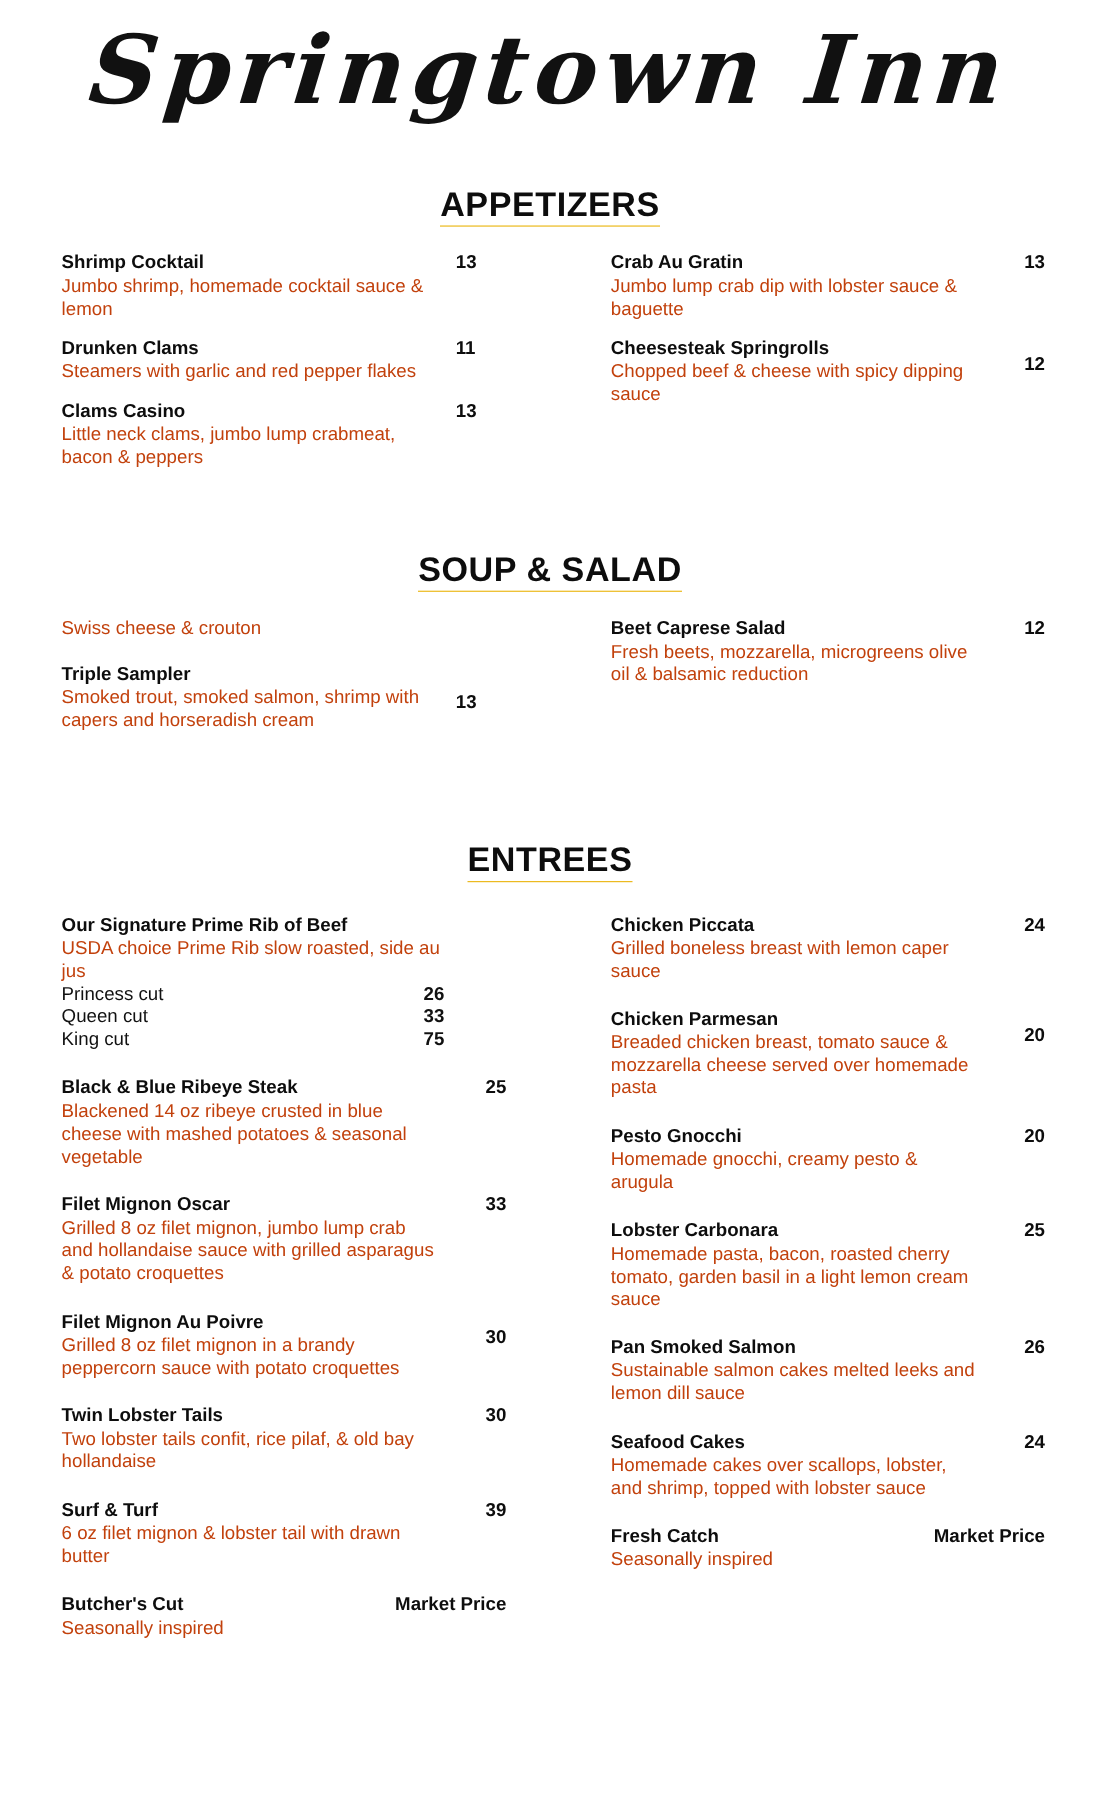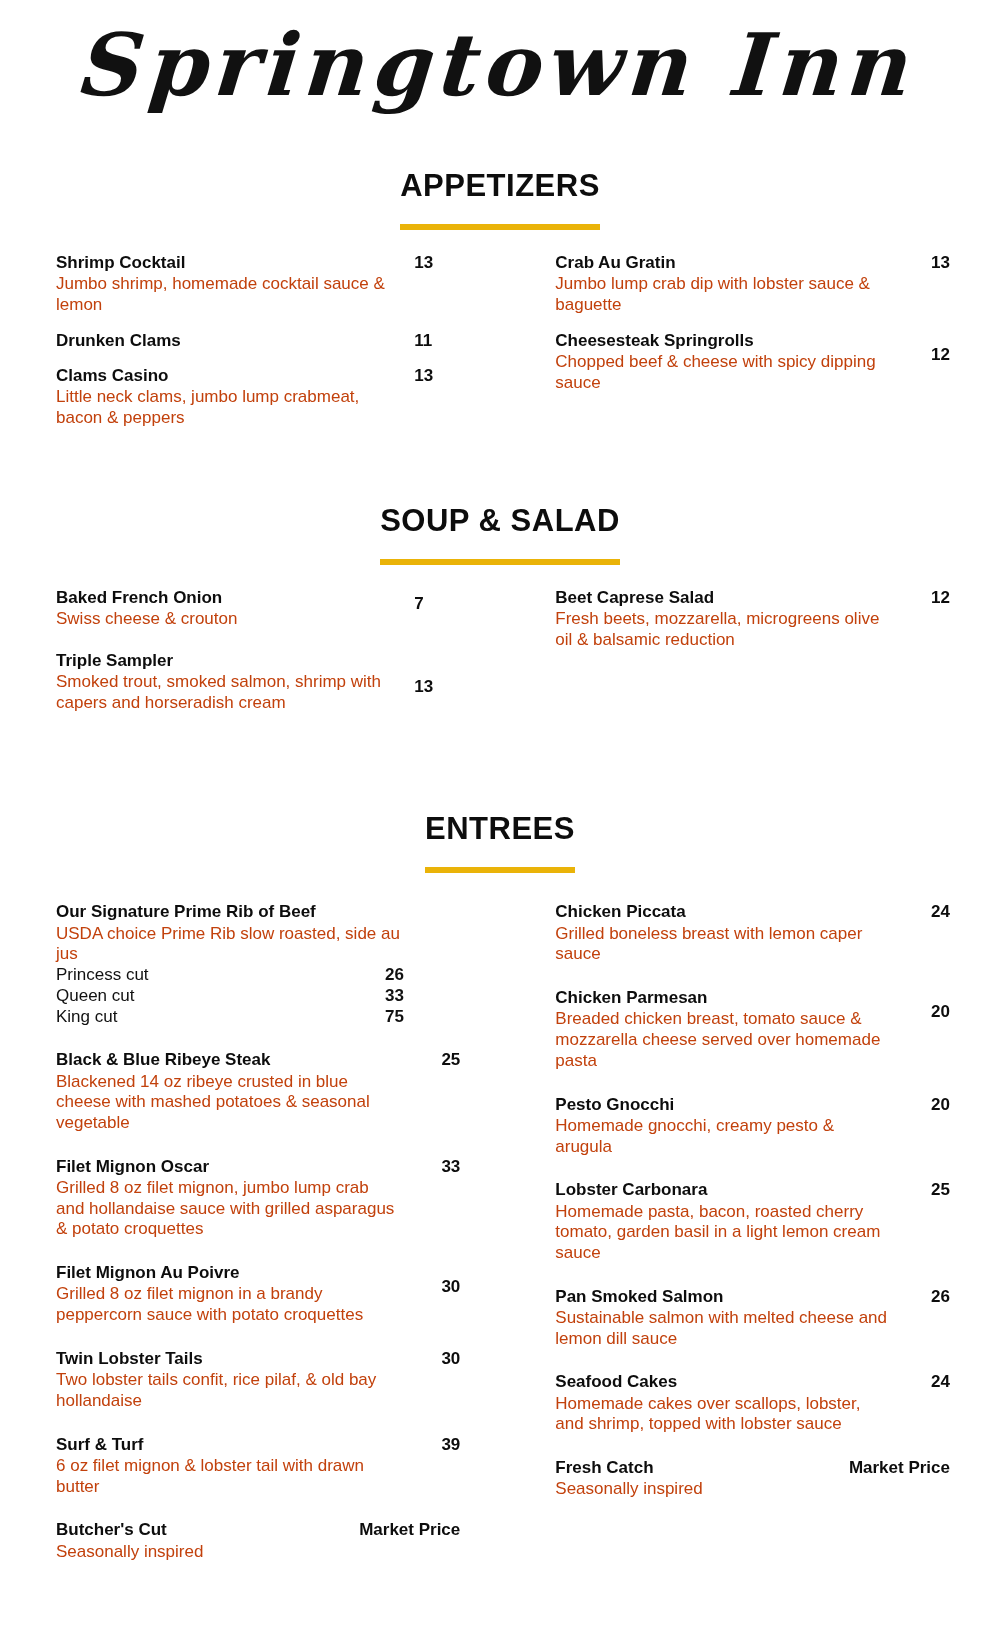--- a/index.html
+++ b/index.html
@@ -42,22 +42,22 @@
     margin: 0;
     padding: 0;
   }
   .section-heading span {
     display: inline-block;
     font-family: "Liberation Sans", sans-serif;
     font-weight: 700;
     font-size: 31px;
     letter-spacing: 0.5px;
     color: #0d0d0d;
-    border-bottom: 6px solid #eab308;
-    padding-bottom: 20px;
+    border-bottom: 1px solid #eab308;
+    padding-bottom: 1px;
   }
 
   
   .columns {
     display: flex;
     width: 920px;
     margin: 0 auto;
     padding: 0;
     box-sizing: border-box;
     gap: 35px;
@@ -154,20 +154,21 @@
         <div class="item-price">13</div>
       </div>
       <div class="item-desc">Jumbo shrimp, homemade cocktail sauce &amp; lemon</div>
     </div>
 
     <div class="item">
       <div class="item-head">
         <div class="item-name">Drunken Clams</div>
         <div class="item-price">11</div>
       </div>
+      <div class="item-desc">Steamers with garlic and red pepper flakes</div>
     </div>
 
     <div class="item">
       <div class="item-head">
         <div class="item-name">Clams Casino</div>
         <div class="item-price">13</div>
       </div>
       <div class="item-desc">Little neck clams, jumbo lump crabmeat, bacon &amp; peppers</div>
     </div>
 
@@ -195,24 +196,20 @@
 </div>
 
 <div class="section-heading" id="soupsalad-heading">
   <span>SOUP &amp; SALAD</span>
 </div>
 
 <div class="columns soup" id="soupsalad-block">
   <div class="col col-left soup-left pricecol-a">
 
     <div class="item">
-      <div class="item-head">
-        <div class="item-name">Baked French Onion</div>
-        <div class="item-price">7</div>
-      </div>
       <div class="item-desc">Swiss cheese &amp; crouton</div>
     </div>
 
     <div class="item deep">
       <div class="item-head">
         <div class="item-name">Triple Sampler</div>
         <div class="item-price">13</div>
       </div>
       <div class="item-desc">Smoked trout, smoked salmon, shrimp with capers and horseradish cream</div>
     </div>
@@ -341,21 +338,21 @@
         <div class="item-price">25</div>
       </div>
       <div class="item-desc">Homemade pasta, bacon, roasted cherry tomato, garden basil in a light lemon cream sauce</div>
     </div>
 
     <div class="item">
       <div class="item-head">
         <div class="item-name">Pan Smoked Salmon</div>
         <div class="item-price">26</div>
       </div>
-      <div class="item-desc">Sustainable salmon with melted cheese and lemon dill sauce</div>
+      <div class="item-desc">Sustainable salmon cakes melted leeks and lemon dill sauce</div>
     </div>
 
     <div class="item">
       <div class="item-head">
         <div class="item-name">Seafood Cakes</div>
         <div class="item-price">24</div>
       </div>
       <div class="item-desc">Homemade cakes over scallops, lobster, and shrimp, topped with lobster sauce</div>
     </div>
 

